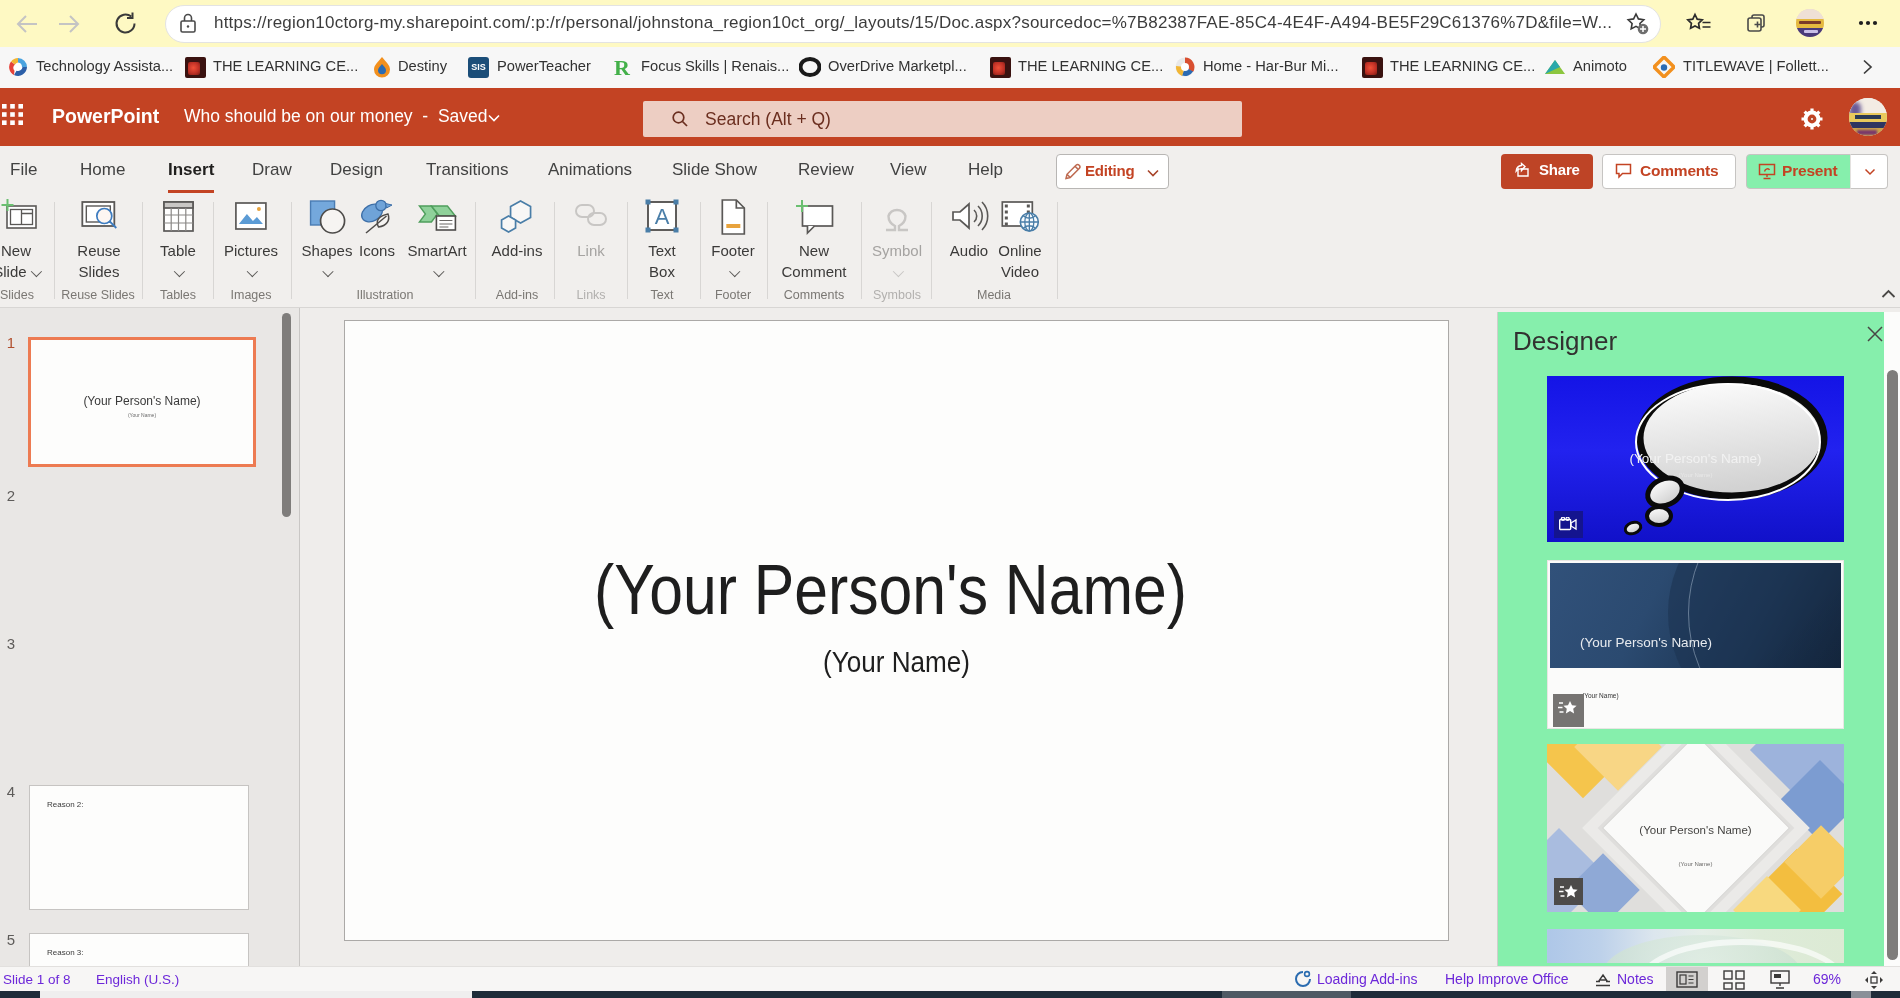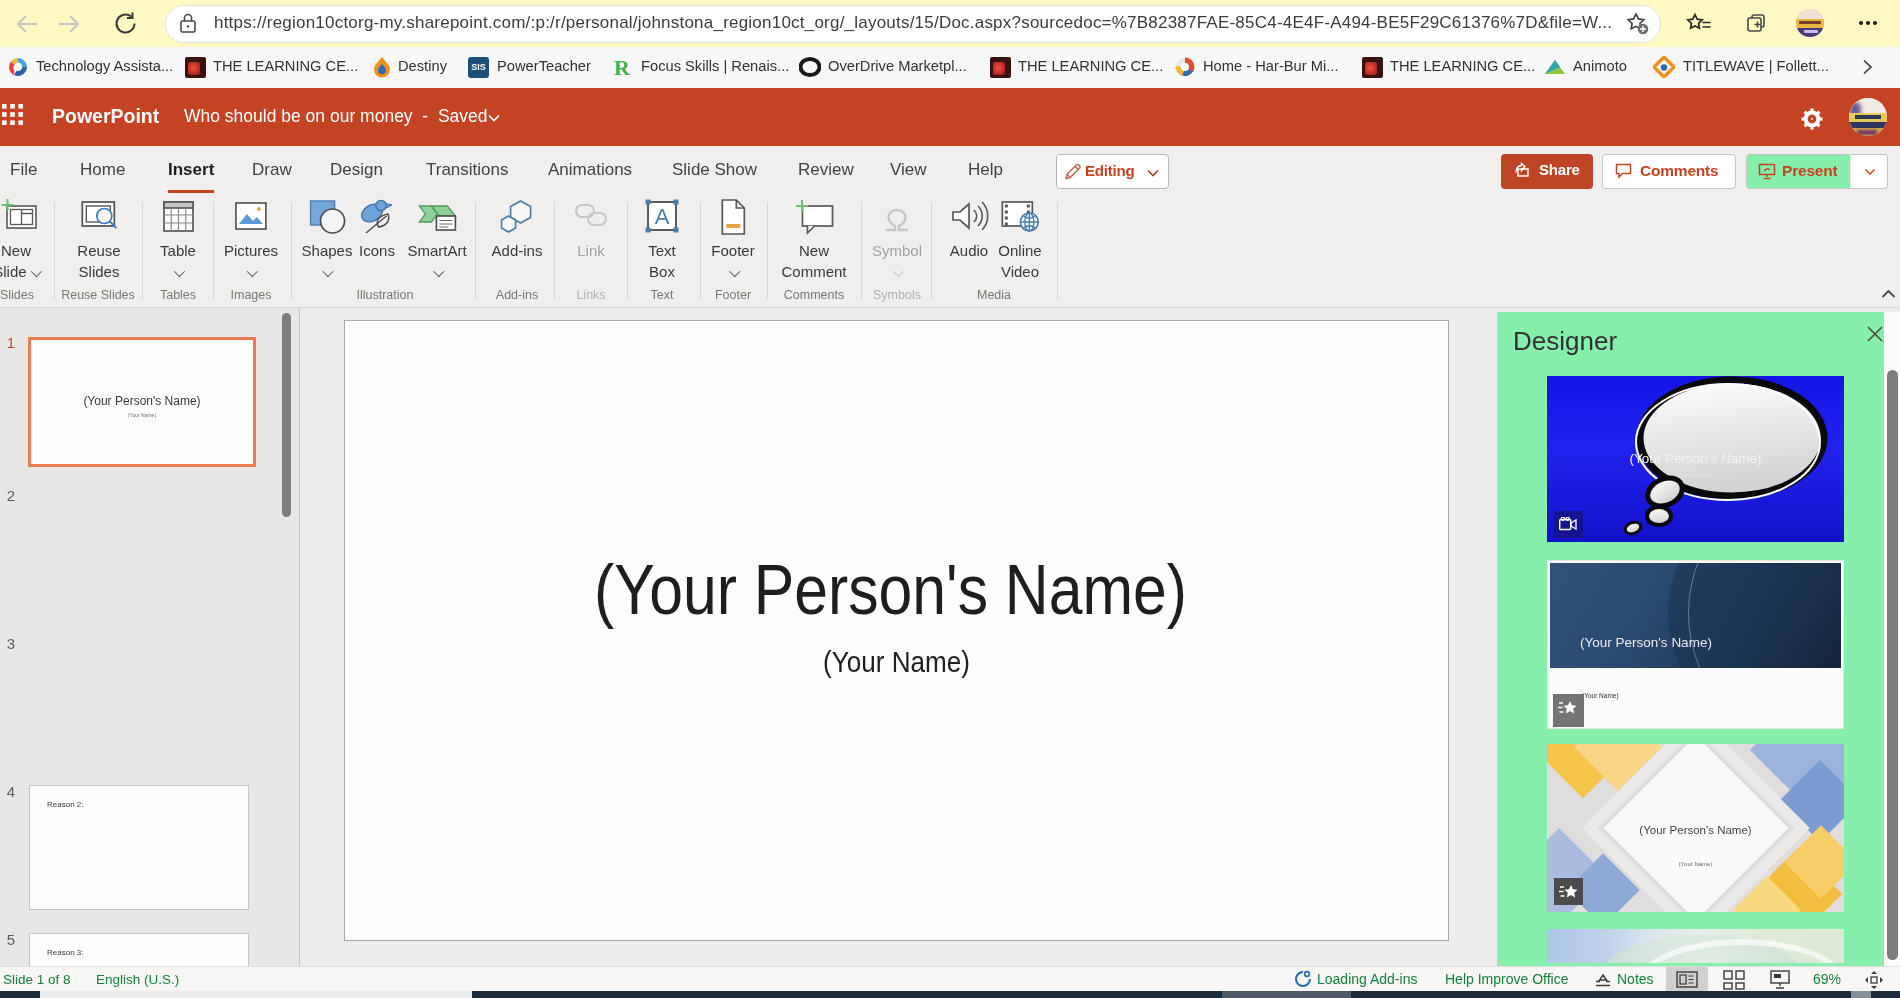--- a/index.html
+++ b/index.html
@@ -26,21 +26,21 @@
 #main{position:absolute;left:0;top:308px;width:1900px;height:658px;background:#EFEDEB}
 #thumbs{position:absolute;left:0;top:0;width:299px;height:658px;background:#E9E7E5}
 #tdivider{position:absolute;left:299px;top:0;width:1px;height:658px;background:#C9C7C5}
 .thumb{position:absolute;left:29px;width:220px;height:125px;background:#FDFDFC;border:1px solid #C6C4C2}
 .tnum{position:absolute;left:3px;width:16px;font-size:15px;color:#5E5C5A;text-align:center}
 #canvas{position:absolute;left:300px;top:0;width:1196px;height:658px;background:#EFEDEB}
 #slide{position:absolute;left:44px;top:12px;width:1105px;height:621px;background:#FDFDFC;border:1px solid #ABA9A7}
 #designer{position:absolute;left:1497px;top:4px;width:403px;height:658px;background:#86efac;border-left:1px solid #D0CECC}
 .dcard{position:absolute;left:49px;width:297px;background:#fff}
 
-#status{position:absolute;left:0;top:966px;width:1900px;height:25px;background:#F7F6F5;border-top:1px solid #E2E0DE;font-size:14px;color:#15803d}
+#status{position:absolute;left:0;top:966px;width:1900px;height:25px;background:#F7F6F5;border-top:1px solid #E2E0DE;font-size:14px;color:#6d28d9}
 #taskbar{position:absolute;left:0;top:991px;width:1900px;height:7px;background:#1E2C39}
 </style></head>
 <body>
 <div id="page">
 
 <div id="navrow">
   <div class="abs" style="left:165px;top:5px;width:1496px;height:38px;background:#fff;border:1px solid #E3E3E3;border-radius:19px"></div>
   <svg class="abs" style="left:15px;top:13px" width="24" height="22" viewBox="0 0 24 22">
         <path d="M22 11 H3 M11 3 L3 11 l8 8" fill="none" stroke="#C4C4C4" stroke-width="2"></path>
       </svg>
@@ -158,20 +158,27 @@
           <rect x="8.2" y="16.4" width="4.6" height="4.6"></rect>
           <rect x="16.4" y="16.4" width="4.6" height="4.6"></rect>
         </g>
       </svg>
   <div class="abs" style="left:52px;top:17px;font-size:19.5px;font-weight:bold">PowerPoint</div>
   <div class="abs" style="left:184px;top:18px;font-size:17.5px">Who should be on our money&nbsp;&nbsp;-&nbsp;&nbsp;Saved</div>
   <svg class="abs" style="left:487px;top:25px" width="14" height="10" viewBox="0 0 14 10">
         <path d="M2 2.5 l5 5 5-5" fill="none" stroke="#fff" stroke-width="1.6"></path>
       </svg>
 
+  <div class="abs" style="left:643px;top:13px;width:599px;height:36px;background:#EDCEC3;border-radius:2px">
+    <svg class="abs" style="left:28px;top:9px" width="18" height="18" viewBox="0 0 18 18">
+          <circle cx="7.5" cy="7.5" r="5.3" fill="none" stroke="#6B2E1F" stroke-width="1.7"></circle>
+          <path d="M11.5 11.5 L16 16" stroke="#6B2E1F" stroke-width="1.7"></path>
+        </svg>
+    <div class="abs" style="left:62px;top:8px;font-size:17.5px;color:#6B2E1F">Search (Alt + Q)</div>
+  </div>
   <svg class="abs" style="left:1800px;top:19px" width="24" height="24" viewBox="0 0 24 24">
         <g fill="none" stroke="#fff">
           <g stroke-width="3.2">
             <path d="M12 1.5 v4 M12 18.5 v4 M1.5 12 h4 M18.5 12 h4 M4.6 4.6 l2.8 2.8 M16.6 16.6 l2.8 2.8 M19.4 4.6 l-2.8 2.8 M7.4 16.6 l-2.8 2.8"></path>
           </g>
           <circle cx="12" cy="12" r="6.4" stroke-width="4"></circle>
         </g>
         <circle cx="12" cy="12" r="2.4" fill="#B5492B"></circle>
         <circle cx="12" cy="12" r="1" fill="#fff"></circle>
       </svg>

